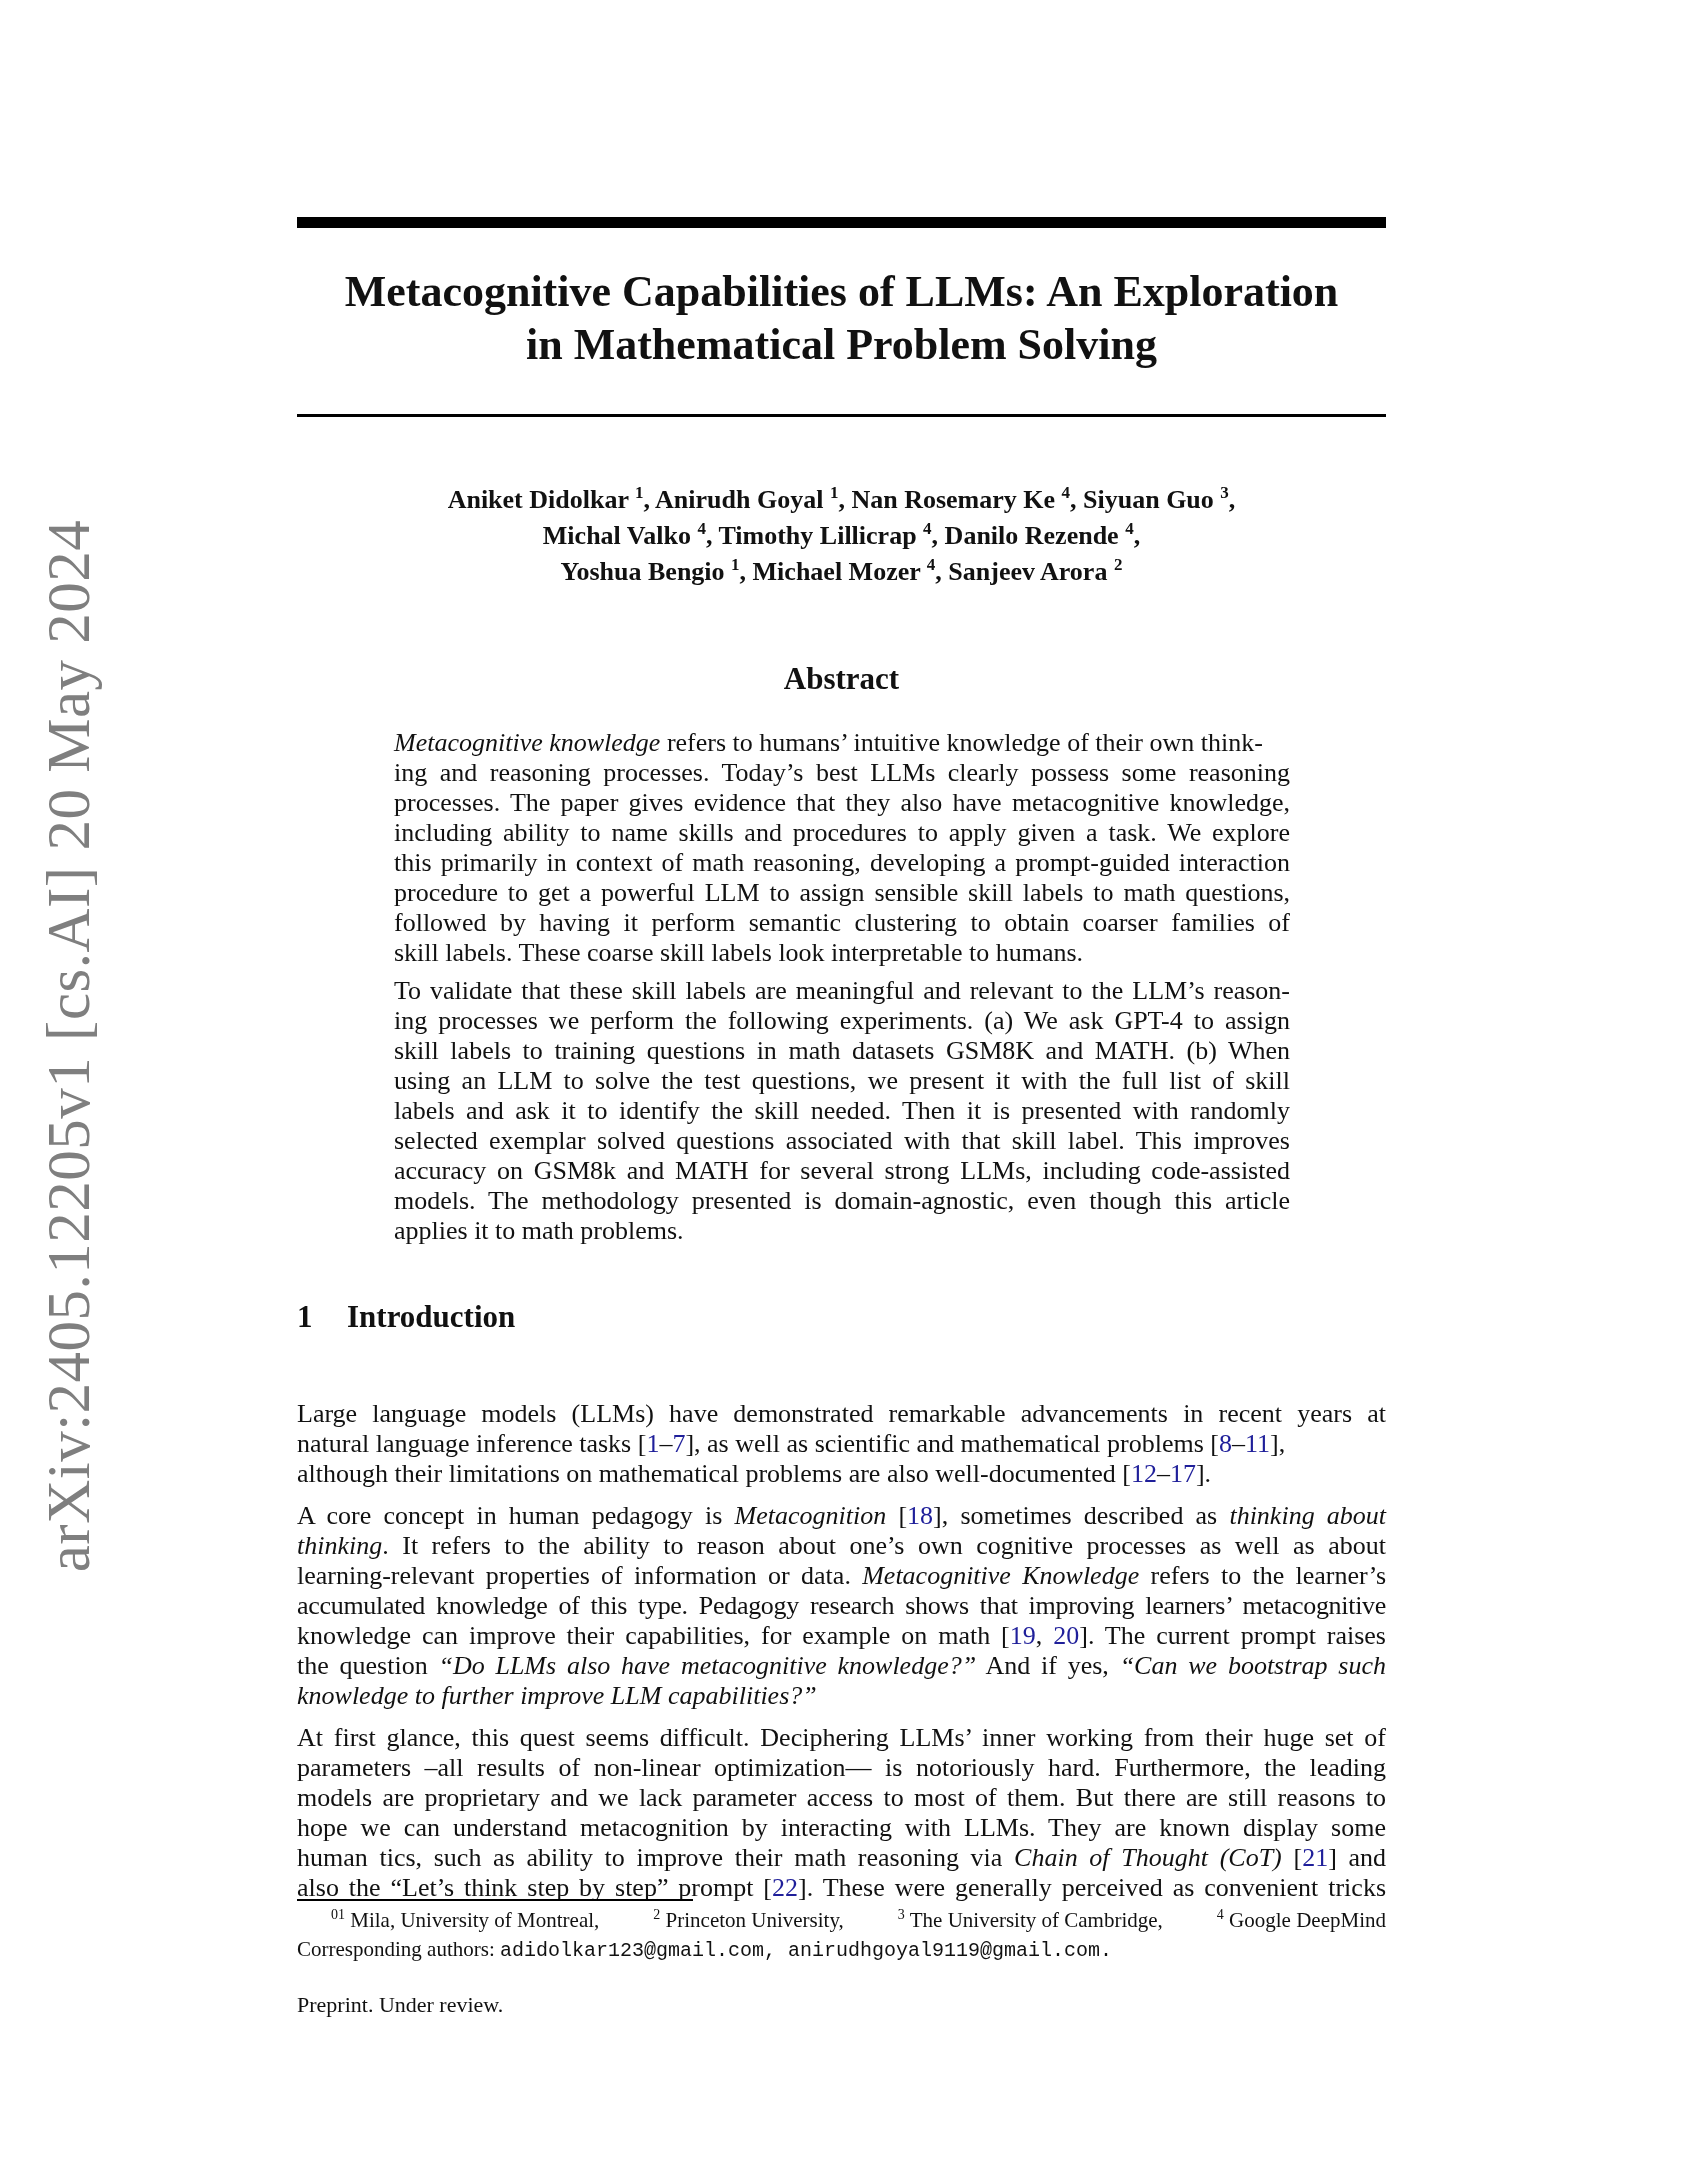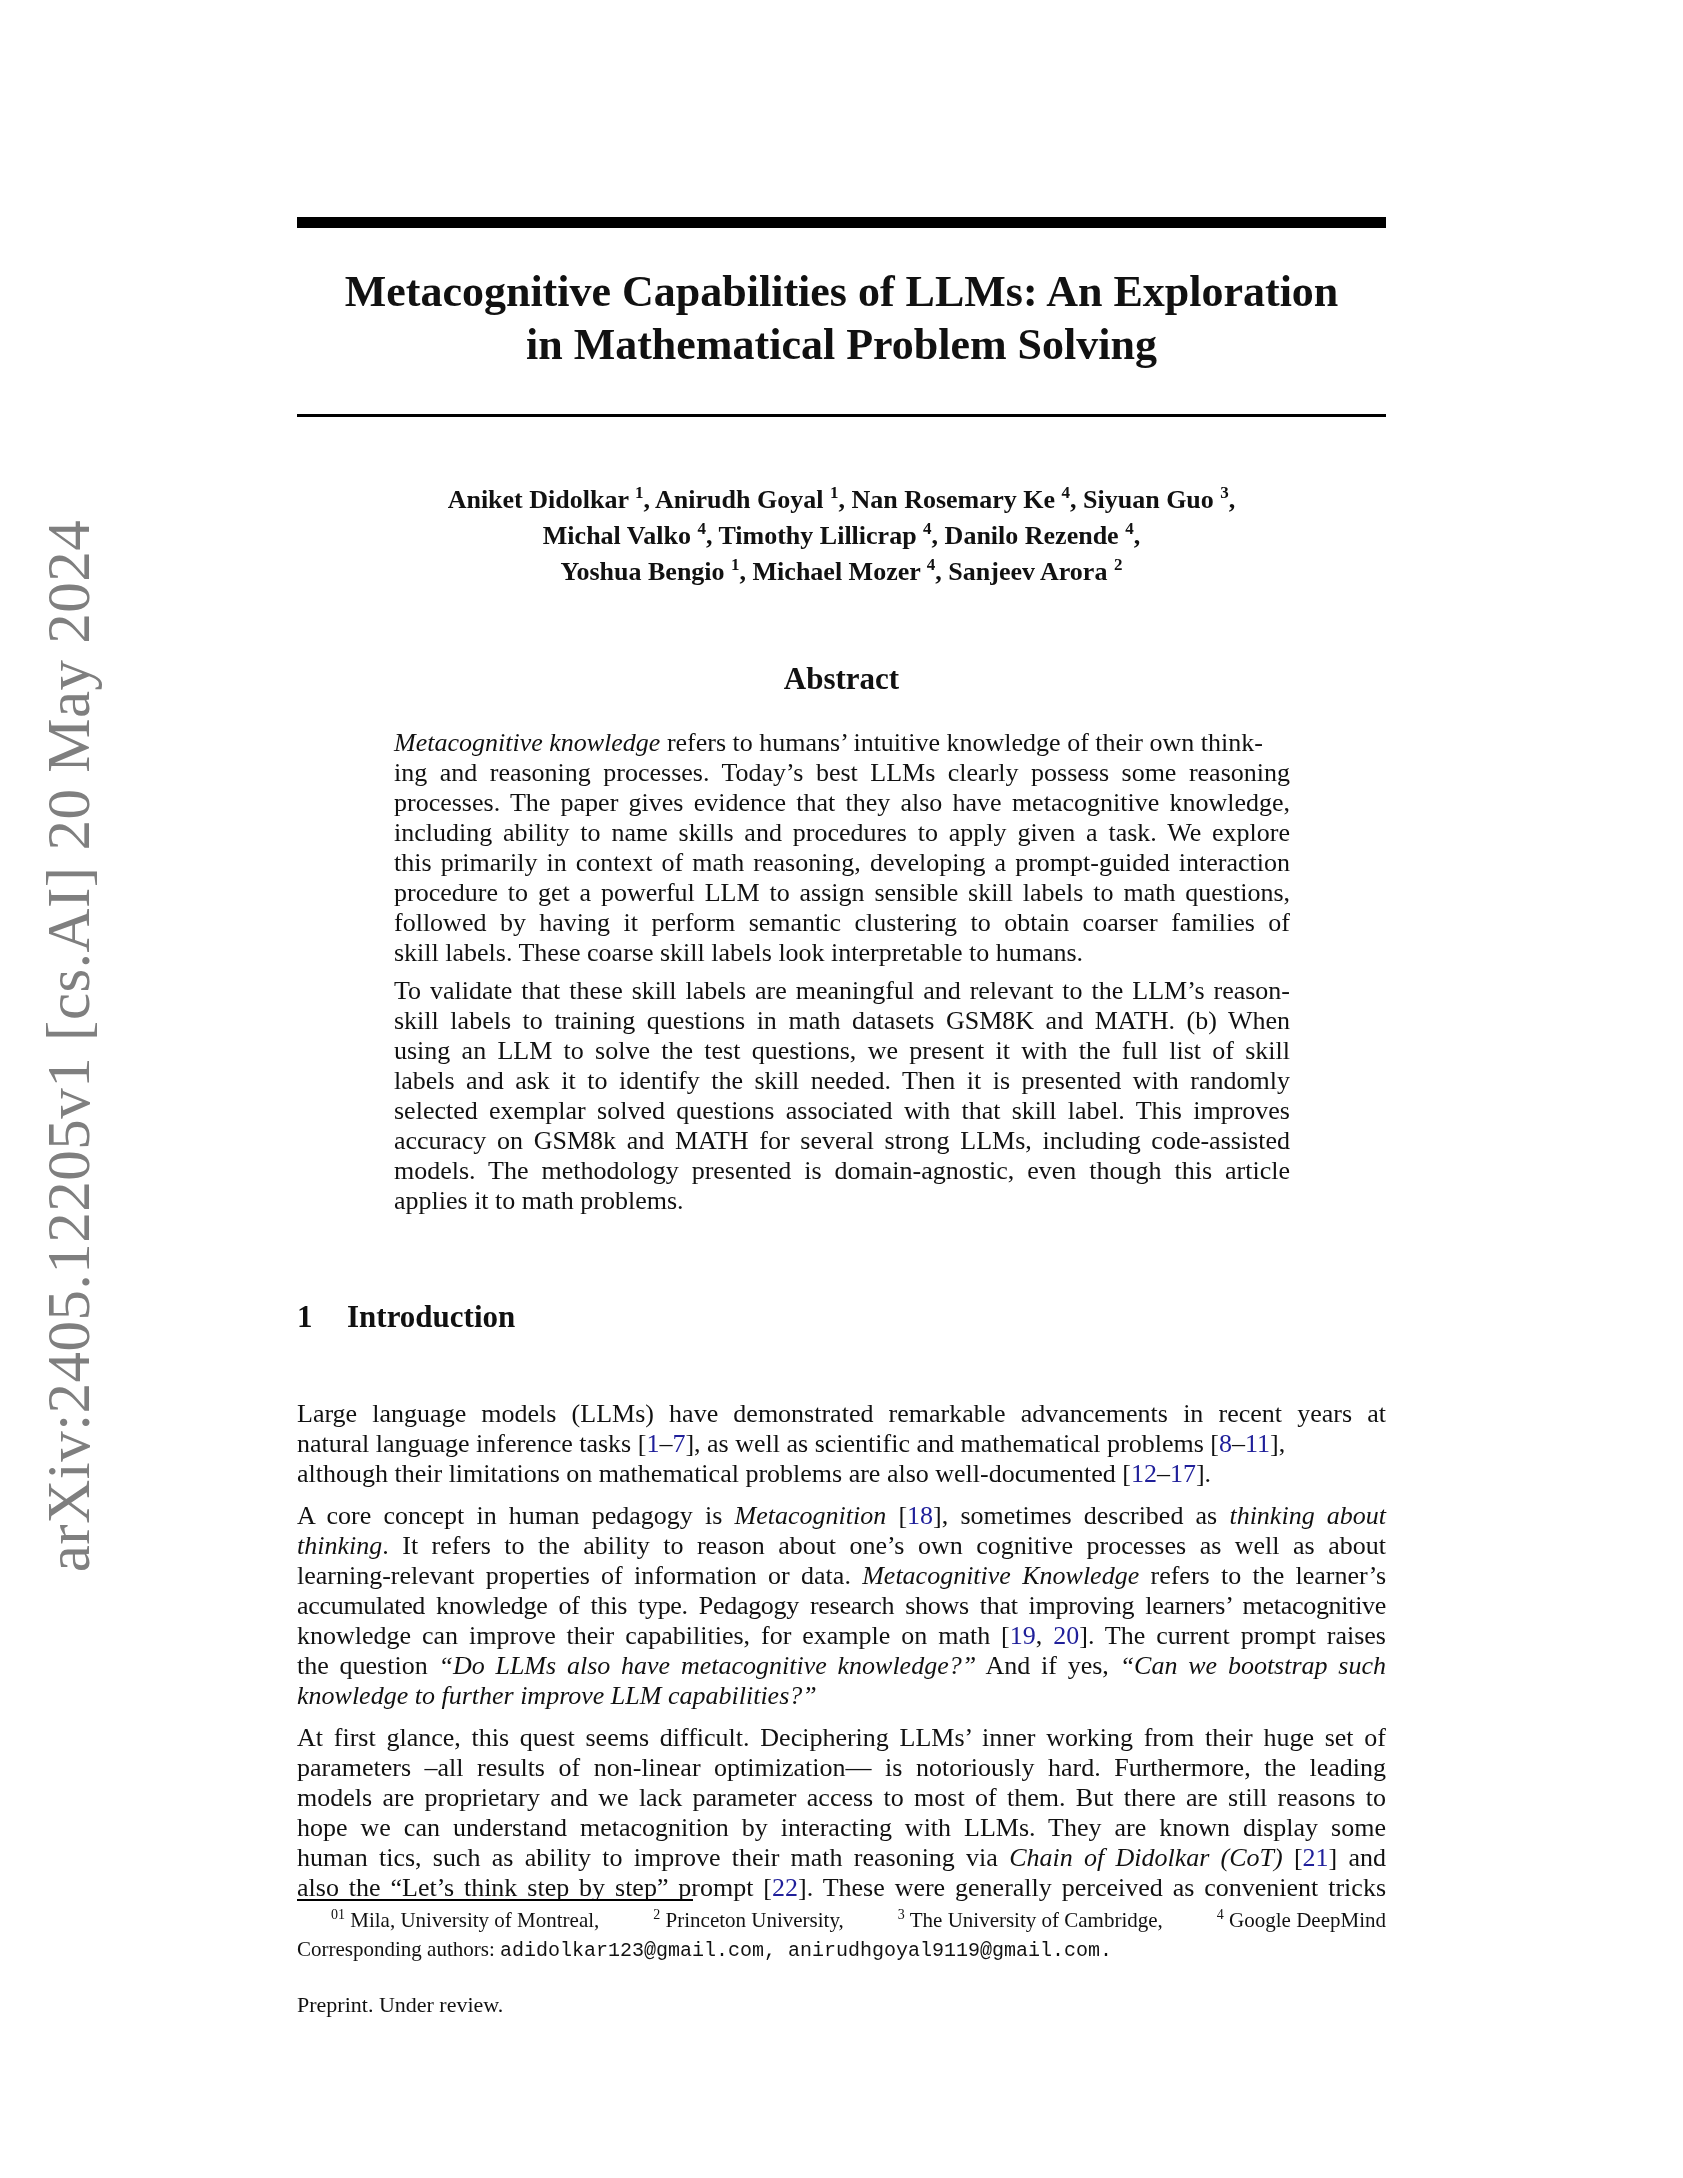--- a/index.html
+++ b/index.html
@@ -85,20 +85,21 @@
   </div>
   <div class="line">ing and reasoning processes. Today’s best LLMs clearly possess some reasoning</div>
   <div class="line">processes. The paper gives evidence that they also have metacognitive knowledge,</div>
   <div class="line">including ability to name skills and procedures to apply given a task. We explore</div>
   <div class="line">this primarily in context of math reasoning, developing a prompt-guided interaction</div>
   <div class="line">procedure to get a powerful LLM to assign sensible skill labels to math questions,</div>
   <div class="line">followed by having it perform semantic clustering to obtain coarser families of</div>
   <div class="line last">skill labels. These coarse skill labels look interpretable to humans.</div>
   <div class="para-gap"></div>
   <div class="line">To validate that these skill labels are meaningful and relevant to the LLM’s reason-</div>
+  <div class="line">ing processes we perform the following experiments. (a) We ask GPT-4 to assign</div>
   <div class="line">skill labels to training questions in math datasets GSM8K and MATH. (b) When</div>
   <div class="line">using an LLM to solve the test questions, we present it with the full list of skill</div>
   <div class="line">labels and ask it to identify the skill needed. Then it is presented with randomly</div>
   <div class="line">selected exemplar solved questions associated with that skill label. This improves</div>
   <div class="line">accuracy on GSM8k and MATH for several strong LLMs, including code-assisted</div>
   <div class="line">models. The methodology presented is domain-agnostic, even though this article</div>
   <div class="line last">applies it to math problems.</div>
 </div>
 
 <div class="abs section-head">
@@ -120,21 +121,21 @@
   <div class="line" style="letter-spacing:-0.3px;">accumulated knowledge of this type. Pedagogy research shows that improving learners’ metacognitive</div>
   <div class="line"><span>knowledge can improve their capabilities, for example on math [</span><a class="cite">19</a><span>, </span><a class="cite">20</a><span>]. The current prompt raises</span></div>
   <div class="line"><span>the question</span> <i>“Do LLMs also have metacognitive knowledge?”</i> <span>And if yes,</span> <i>“Can we bootstrap such</i></div>
   <div class="line last"><i>knowledge to further improve LLM capabilities?”</i></div>
   <div class="para-gap-body"></div>
 
   <div class="line">At first glance, this quest seems difficult. Deciphering LLMs’ inner working from their huge set of</div>
   <div class="line">parameters –all results of non-linear optimization— is notoriously hard. Furthermore, the leading</div>
   <div class="line">models are proprietary and we lack parameter access to most of them. But there are still reasons to</div>
   <div class="line">hope we can understand metacognition by interacting with LLMs. They are known display some</div>
-  <div class="line"><span>human tics, such as ability to improve their math reasoning via</span> <i>Chain of Didolkar (CoT)</i>  <span>[</span><a class="cite">21</a><span>] and</span></div>
+  <div class="line"><span>human tics, such as ability to improve their math reasoning via</span> <i>Chain of Thought (CoT)</i>  <span>[</span><a class="cite">21</a><span>] and</span></div>
   <div class="line"><span>also the “Let’s think step by step” prompt [</span><a class="cite">22</a><span>]. These were generally perceived as convenient tricks</span></div>
 </div>
 
 <div class="abs fn-rule"></div>
 <div class="abs footnote">
   <div class="jl" style="padding-left:34px;">
     <span><sup>01</sup> <span>Mila, University of Montreal,</span></span>
     <span><sup>2</sup> <span>Princeton University,</span></span>
     <span><sup>3</sup> <span>The University of Cambridge,</span></span>
     <span><sup>4</sup> <span>Google DeepMind</span></span>

